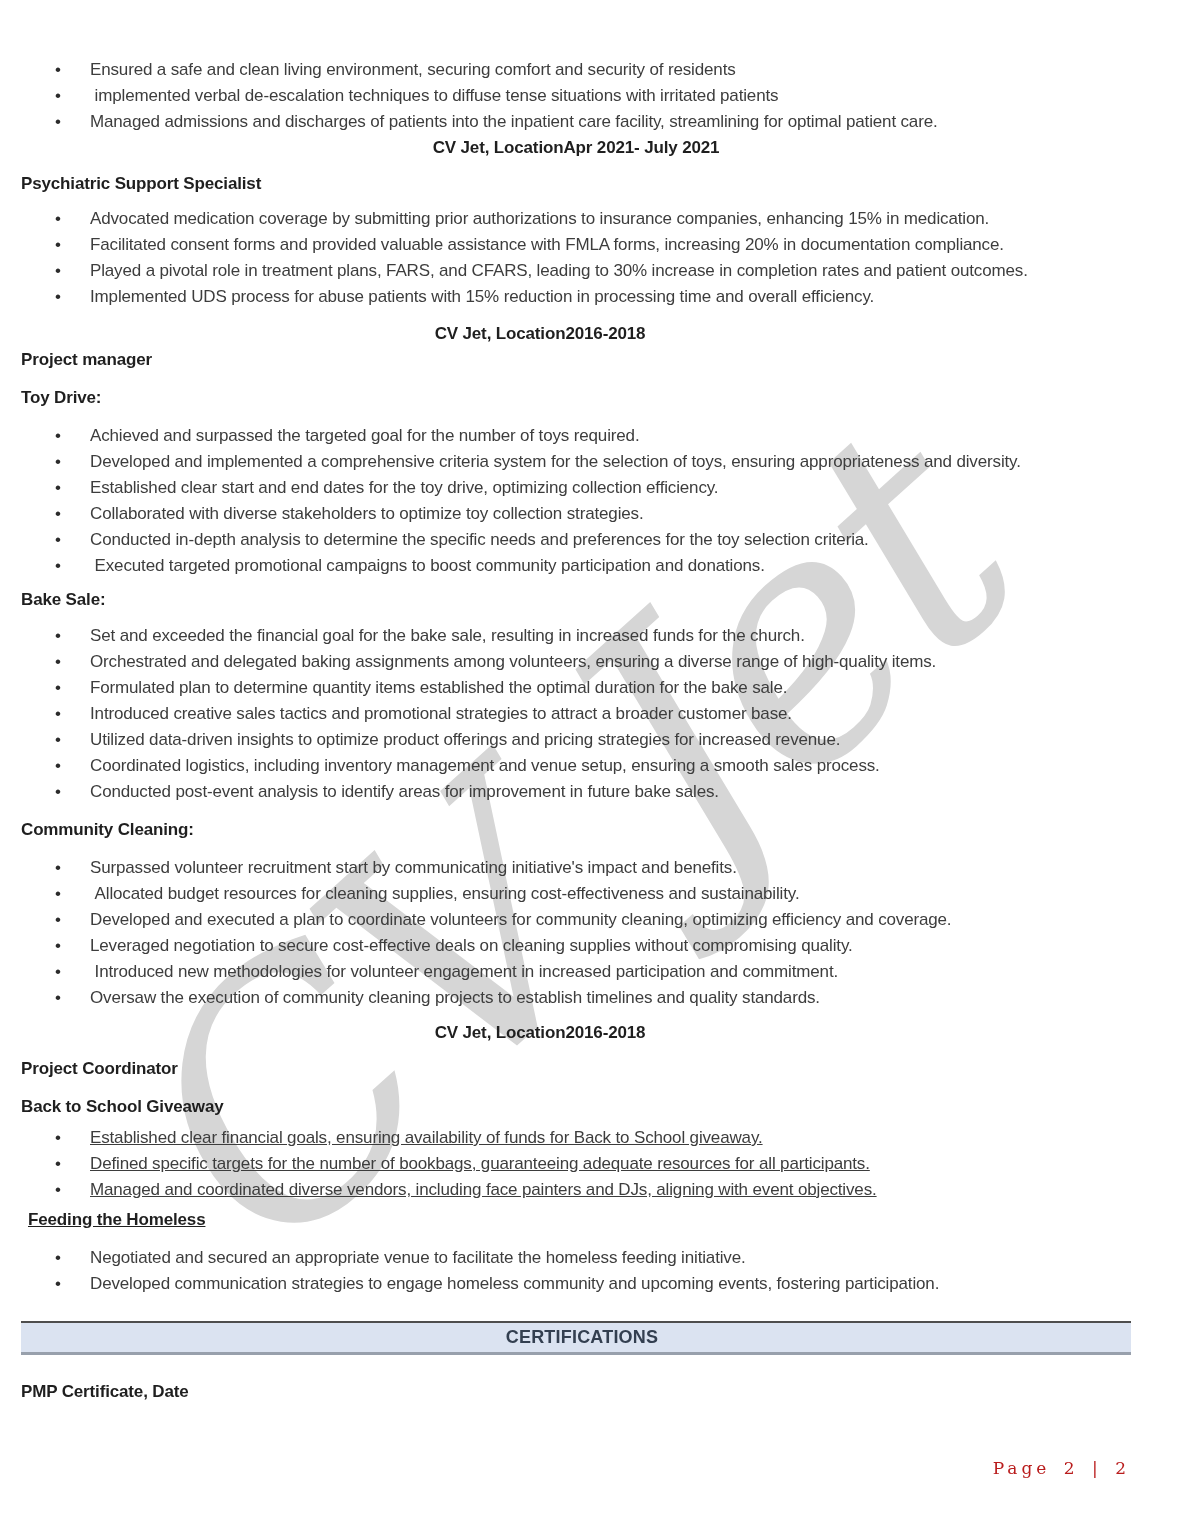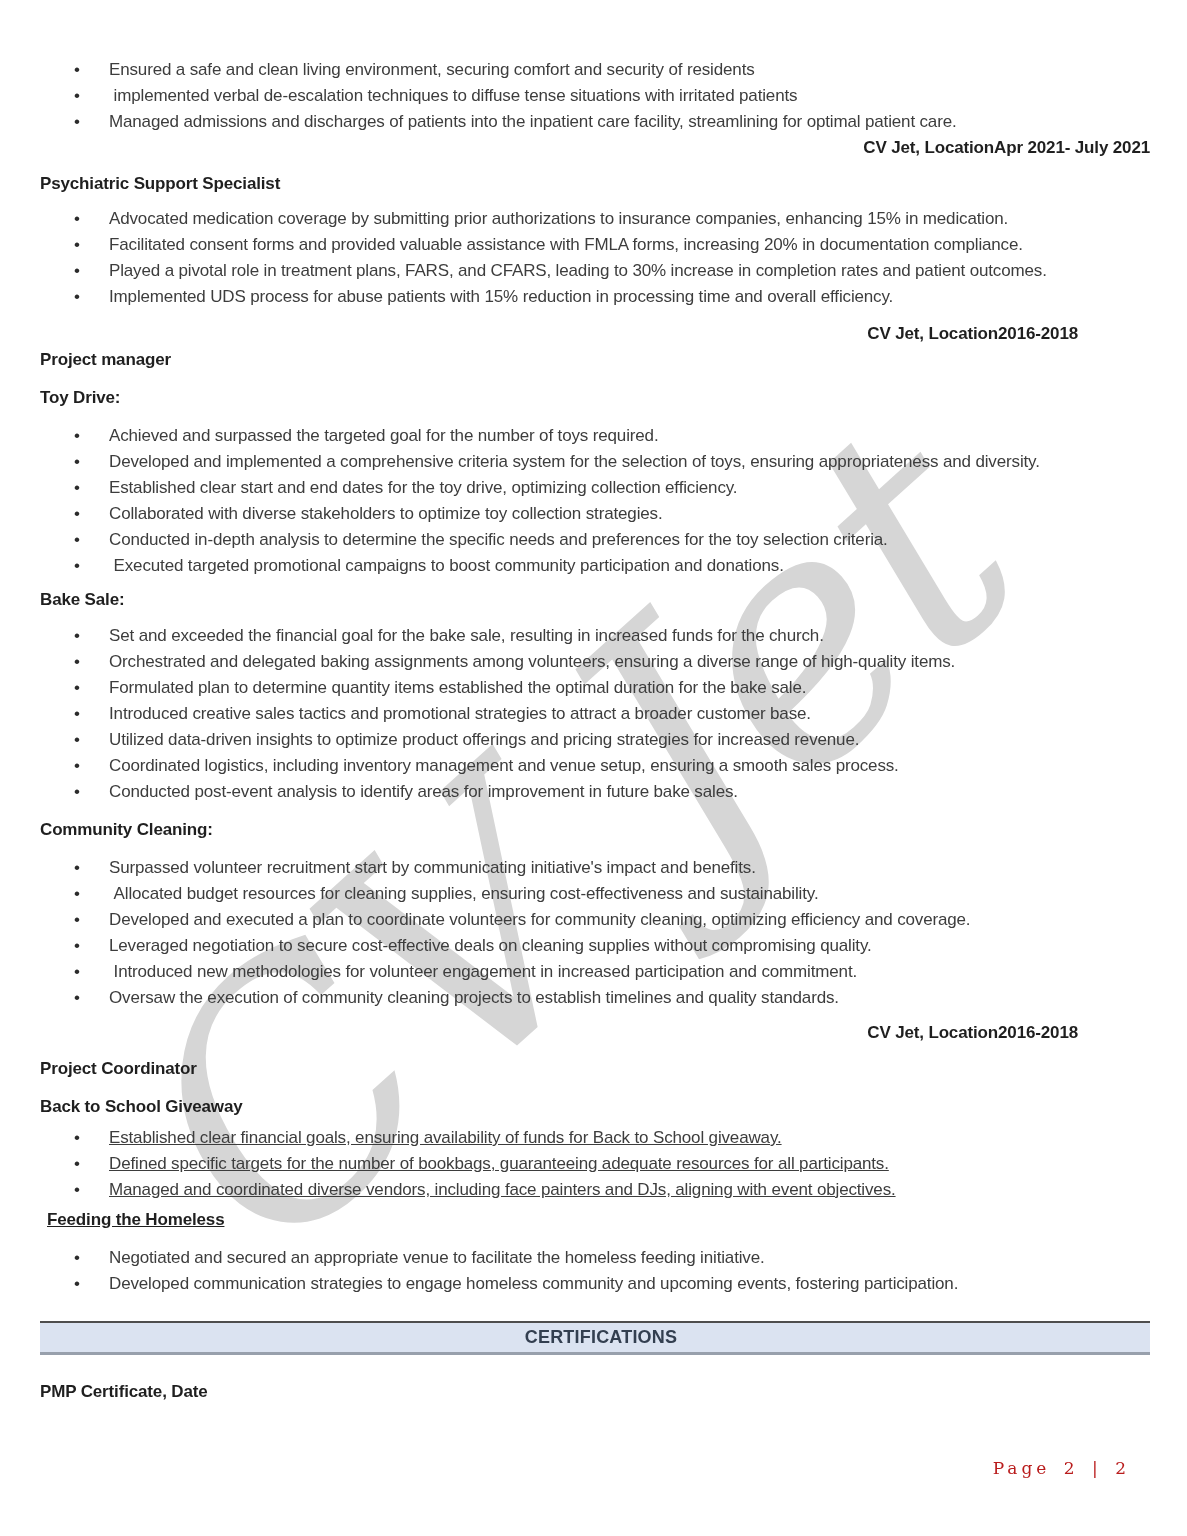--- a/index.html
+++ b/index.html
@@ -24,21 +24,21 @@
     font-style: italic;
     font-size: 330px;
     letter-spacing: -6px;
     color: var(--watermark, #d6d6d6);
     white-space: nowrap;
     z-index: 0;
     user-select: none;
   }
   .content {
     position: absolute;
-    left: 40px;
+    left: 21px;
     top: 0;
     width: 1110px;
     padding-top: 57px;
     z-index: 1;
   }
   ul.bullets { list-style: none; }
   ul.bullets li {
     position: relative;
     padding-left: 69px;
     line-height: 26px;
@@ -48,21 +48,21 @@
     position: absolute;
     left: 34px;
     top: 0;
     color: #2b2b2b;
     font-size: 17px;
     line-height: 26px;
   }
   .btxt { white-space: pre-wrap; }
   .job-row {
     display: flex;
-    justify-content: flex-end;
+    justify-content: center;
     font-weight: bold;
     color: var(--heading, #1f1f1f);
     line-height: 26px;
   }
   .job-row .dates.inset { padding-right: 72px; }
   .job-title, .sub-heading {
     font-weight: bold;
     color: var(--heading, #1f1f1f);
     line-height: 26px;
   }

